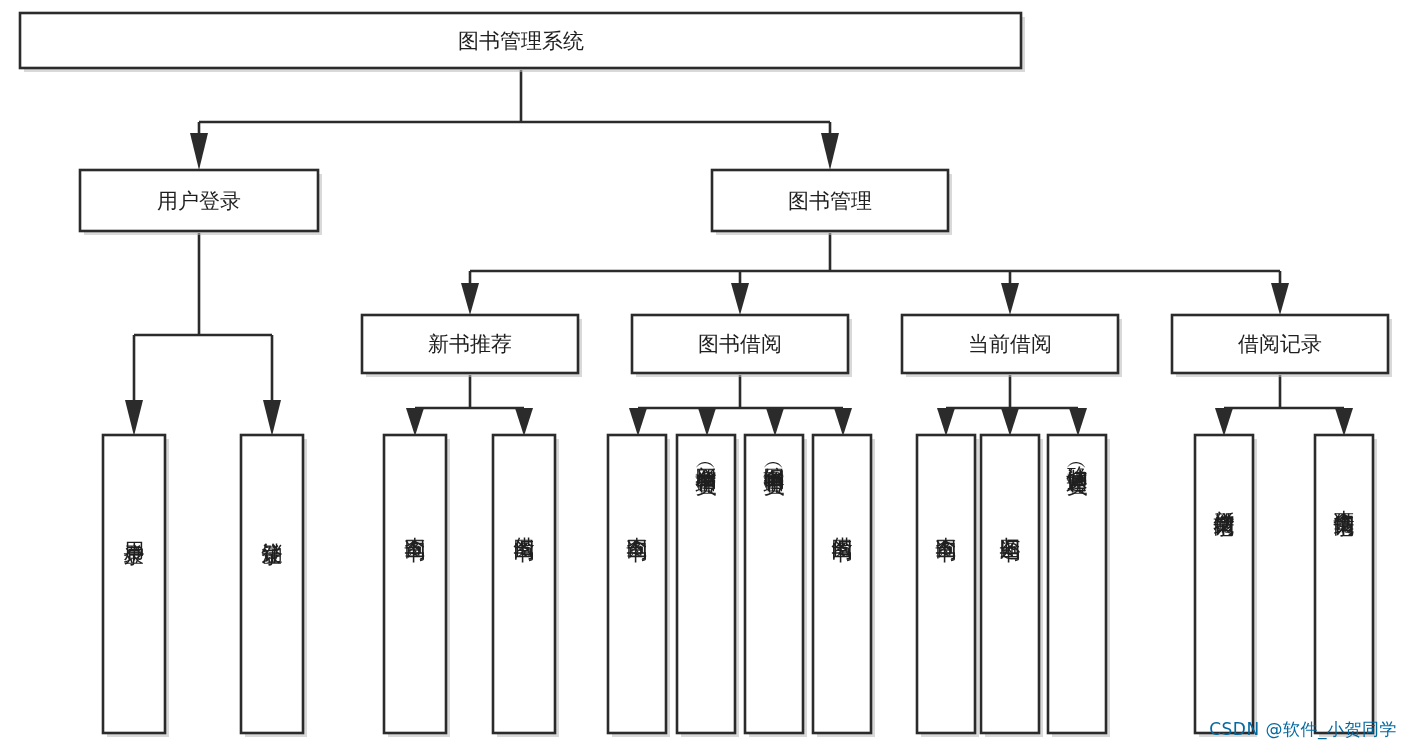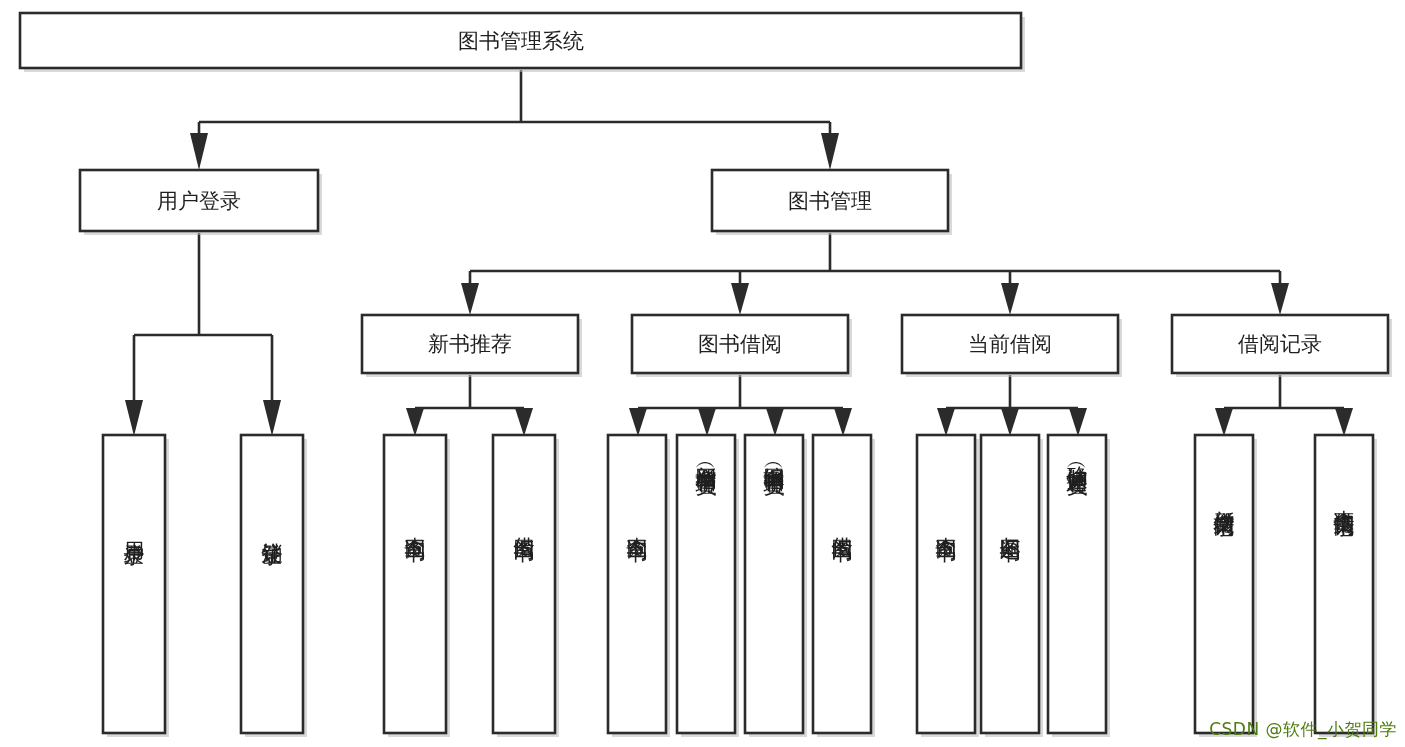--- a/index.html
+++ b/index.html
@@ -65,21 +65,21 @@
     color: #1f1f1f;
     letter-spacing: 1.5px;
     white-space: nowrap;
   }
   .watermark {
     position: absolute;
     right: 8px;
     bottom: 6px;
     font-family: "DejaVu Sans", "Liberation Sans", sans-serif;
     font-size: 17px;
-    color: #4d7c0f;
+    color: #0369a1;
     white-space: nowrap;
     letter-spacing: 0.5px;
   }
 </style>
 </head>
 <body>
 
 <div id="diagram-root">
 
   <svg id="flow-svg" viewBox="0 0 1405 747">

